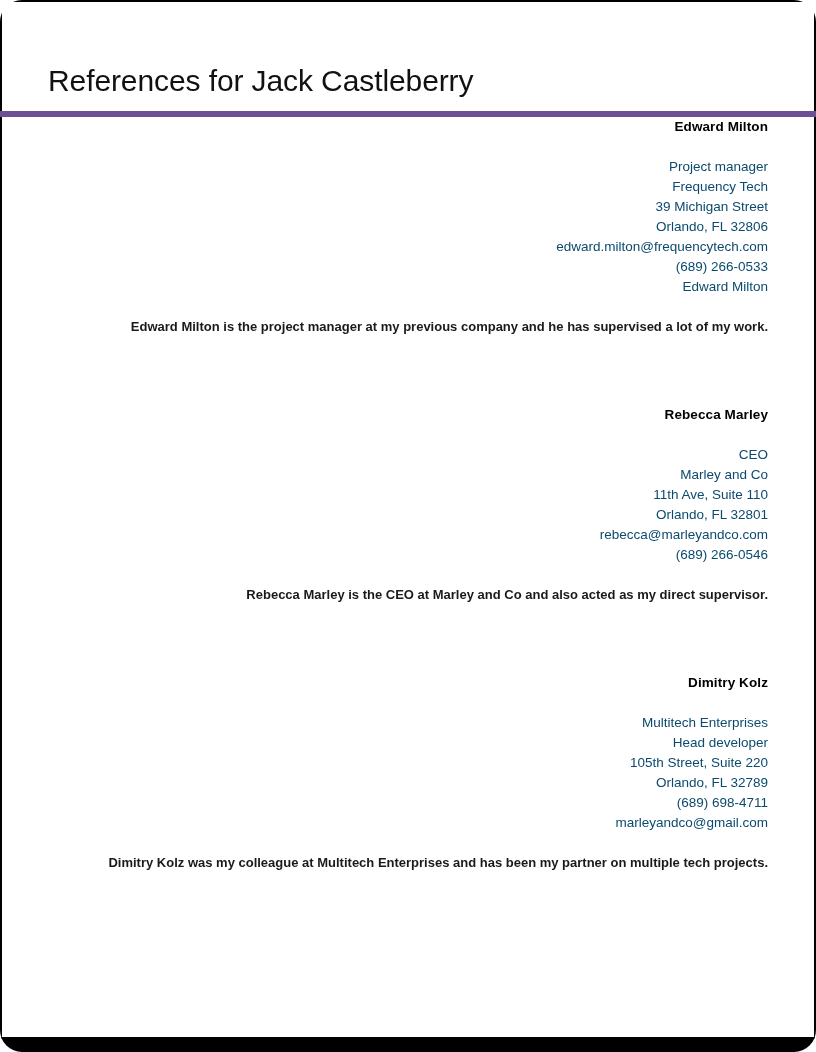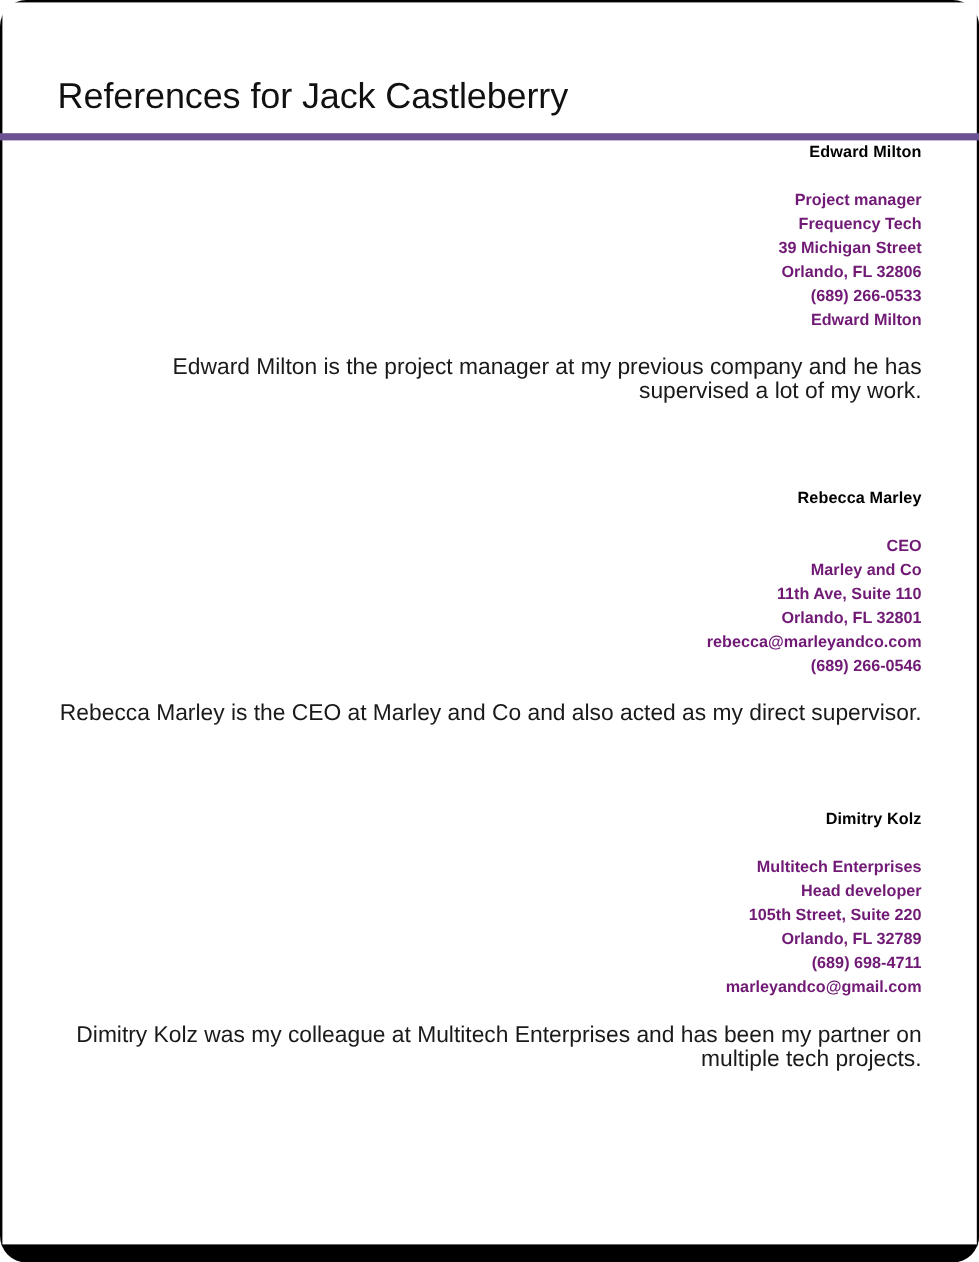--- a/index.html
+++ b/index.html
@@ -109,28 +109,28 @@
     margin: 0 0 20px 0;
     letter-spacing: 0.1px;
   }
   .ref-details {
     margin: 0 0 20px 0;
     padding: 0;
     list-style: none;
   }
   .ref-details li {
     font-size: 13.5px;
-    font-weight: bold;
-    color: #701a75;
+    font-weight: normal;
+    color: #0c4a6e;
     line-height: 20px;
     white-space: nowrap;
   }
   .ref-description {
-    font-size: 19px;
-    font-weight: normal;
+    font-size: 13px;
+    font-weight: bold;
     color: #1a1a1a;
     line-height: 20px;
     margin: 0;
   }
 </style>
 </head>
 <body>
 
 <div id="page">
 
@@ -146,20 +146,21 @@
 
   <div class="doc-body">
 
     <div class="reference-block">
       <div class="ref-name">Edward Milton</div>
       <ul class="ref-details">
         <li>Project manager</li>
         <li>Frequency Tech</li>
         <li>39 Michigan Street</li>
         <li>Orlando, FL 32806</li>
+        <li>edward.milton@frequencytech.com</li>
         <li>(689) 266-0533</li>
         <li>Edward Milton</li>
       </ul>
       <p class="ref-description">Edward Milton is the project manager at my previous company and he has supervised a lot of my work.</p>
     </div>
 
     <div class="reference-block">
       <div class="ref-name">Rebecca Marley</div>
       <ul class="ref-details">
         <li>CEO</li>

